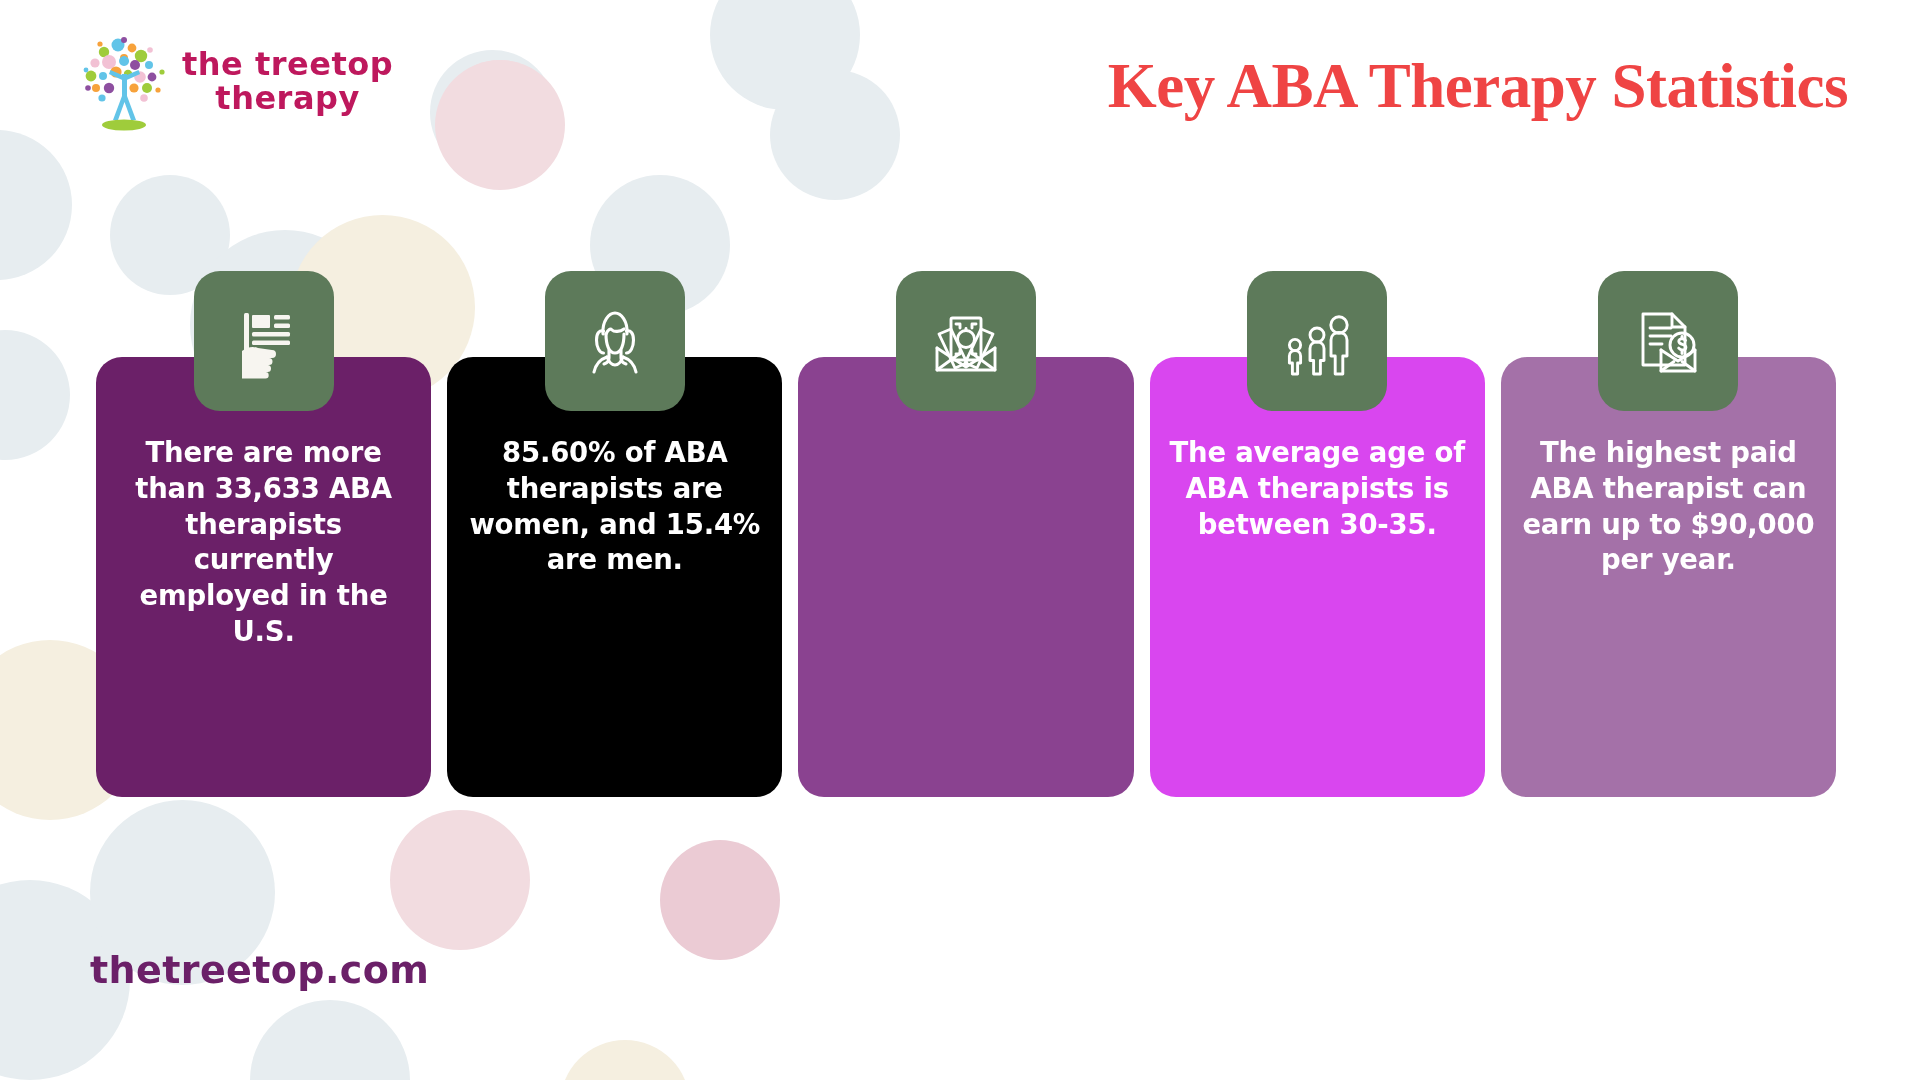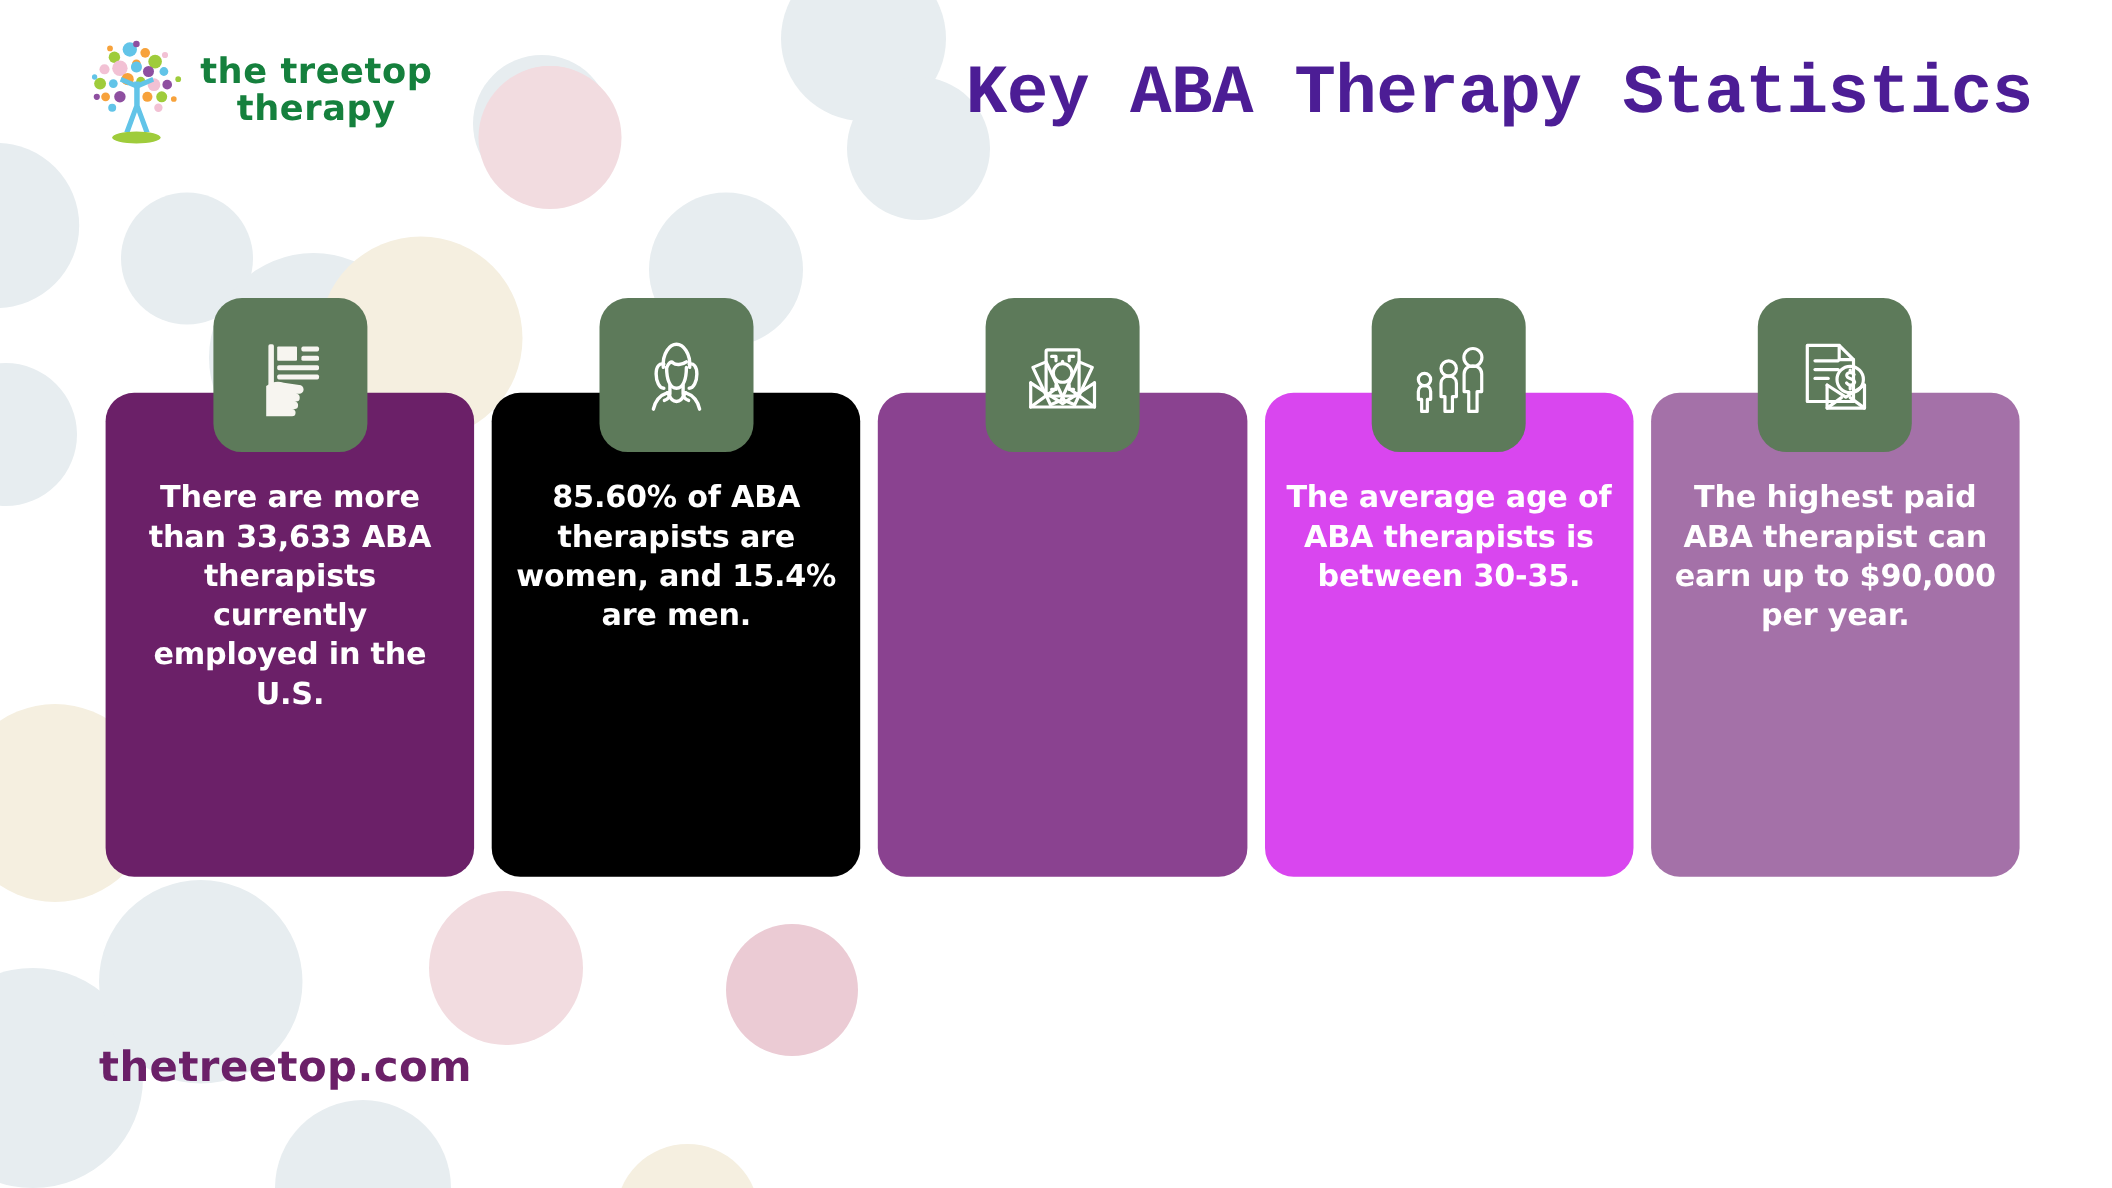--- a/index.html
+++ b/index.html
@@ -37,38 +37,38 @@
     top: 32px;
     display: flex;
     align-items: center;
     gap: 12px;
     z-index: 6;
   }
   .logo-mark { width: 92px; height: 100px; display:block; }
   .logo-text {
     font-family: "DejaVu Sans", sans-serif;
     font-weight: bold;
-    color: #15803d;
+    color: #be185d;
     font-size: 32px;
     line-height: 1.06;
     letter-spacing: 0.5px;
     text-align: left;
   }
   .logo-text .l2 { display:block; text-align:center; }
 
   
   .title {
     position: absolute;
     right: 72px;
     top: 50px;
-    font-family: Liberation Mono, monospace;
+    font-family: Liberation Serif, serif;
     font-weight: bold;
     font-size: 63px;
     letter-spacing: -0.5px;
-    color: #4c1d95;
+    color: #ef4444;
     white-space: nowrap;
     z-index: 6;
   }
 
   
   .cards {
     position: absolute;
     left: 96px;
     top: 357px;
     width: 1740px;

